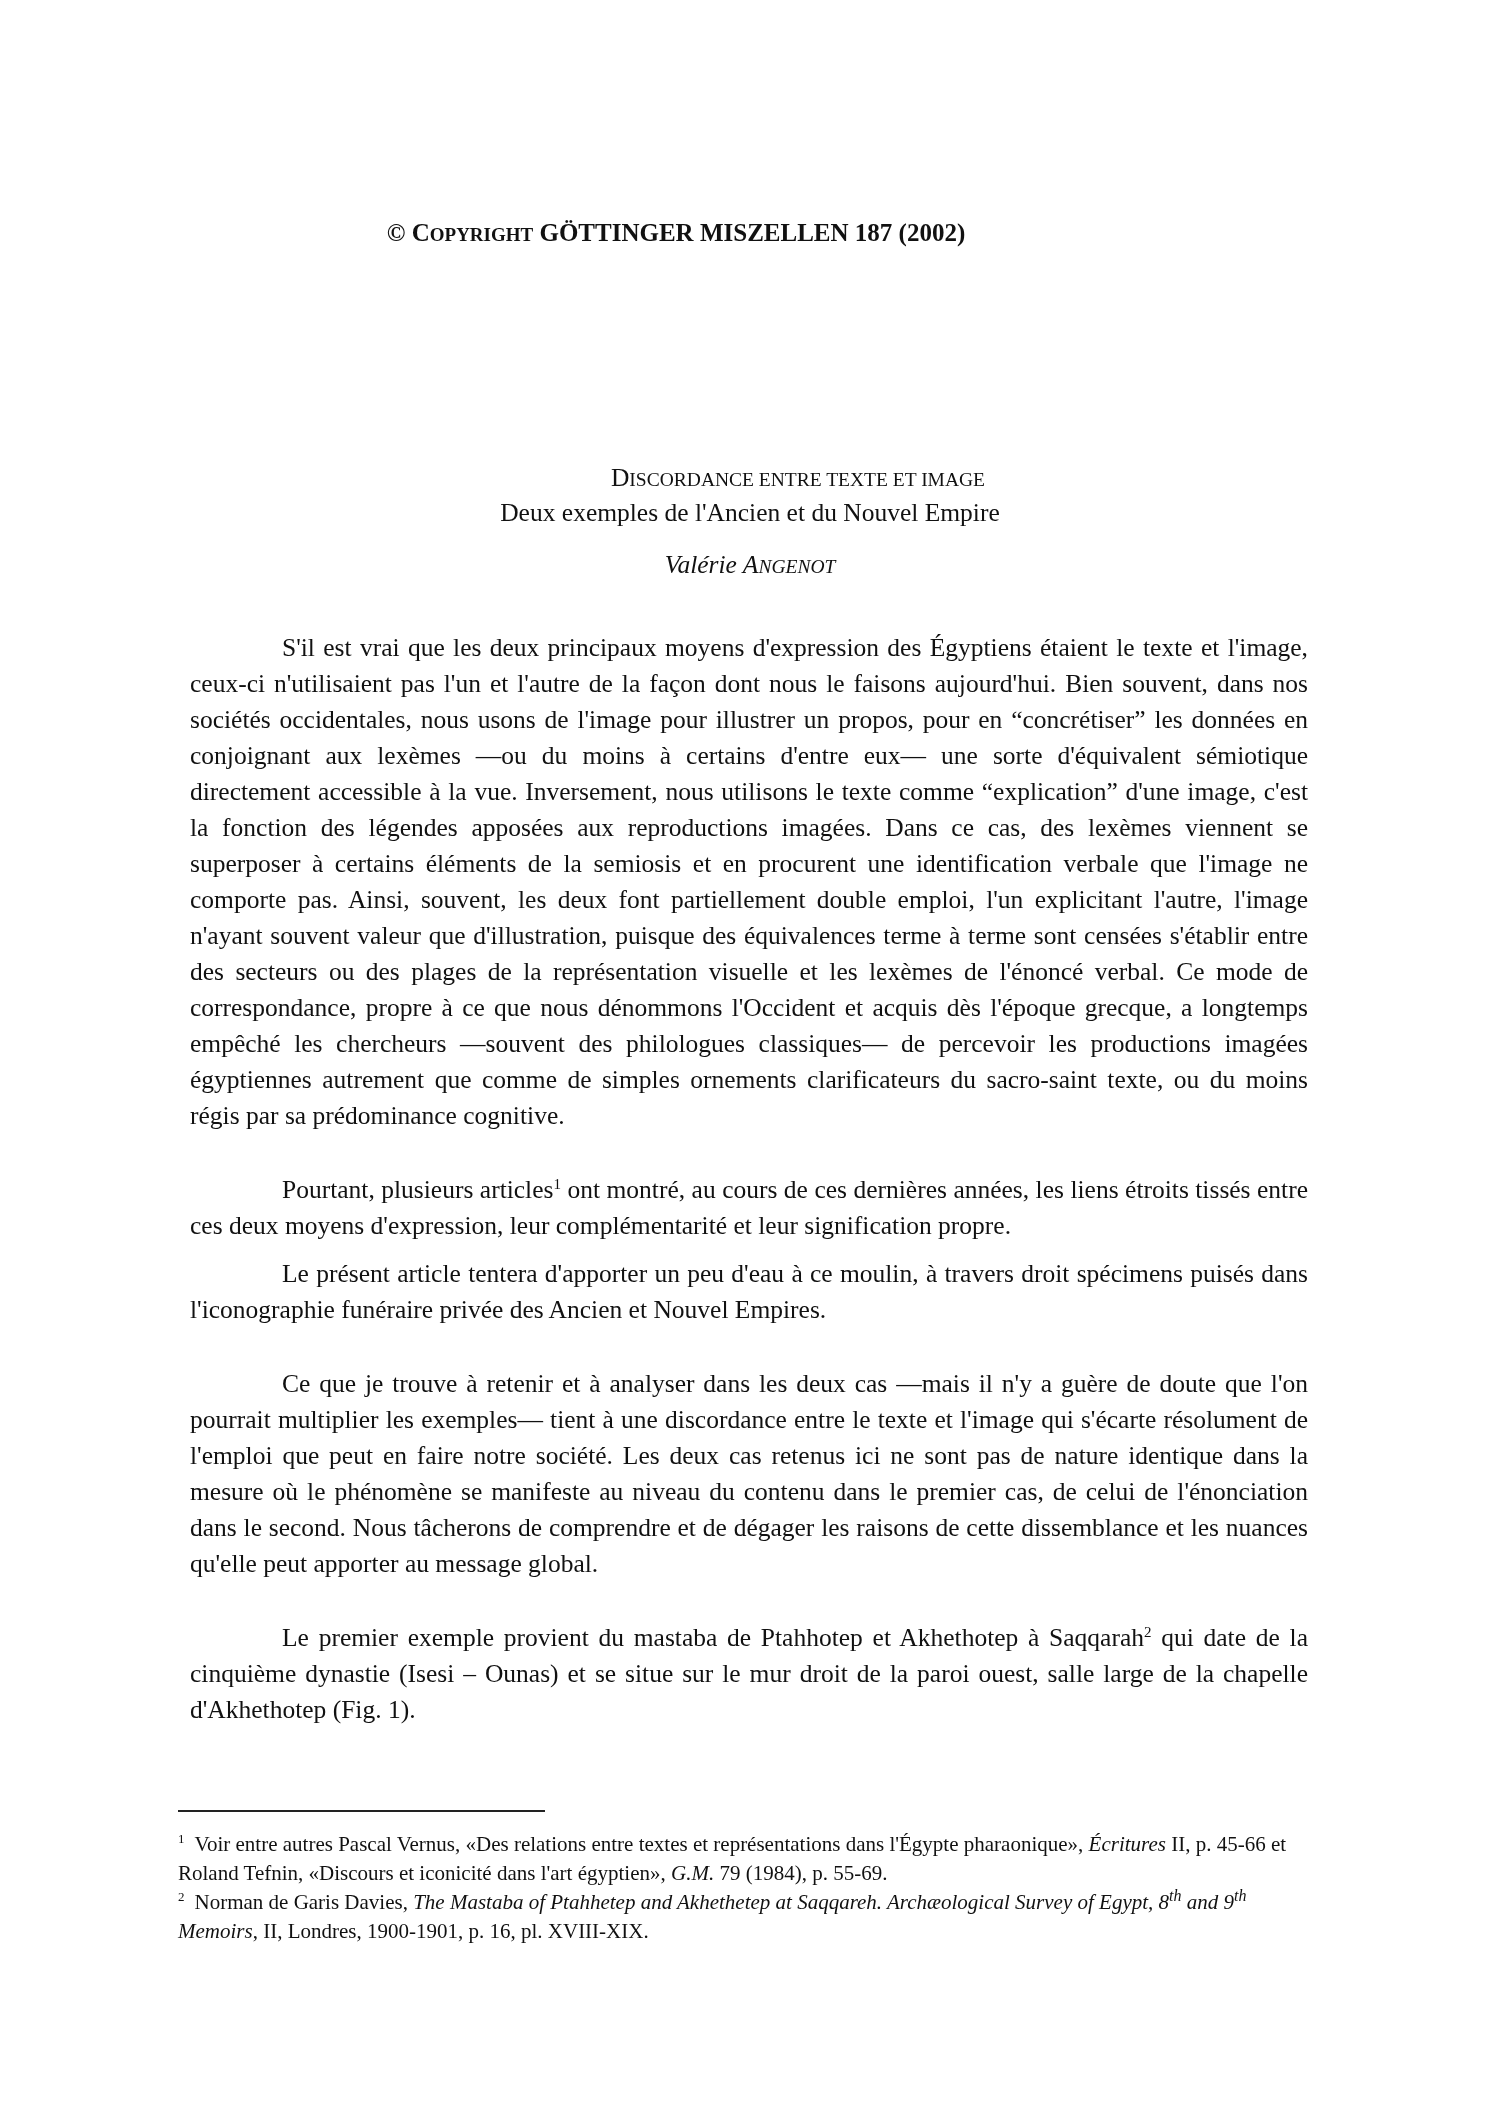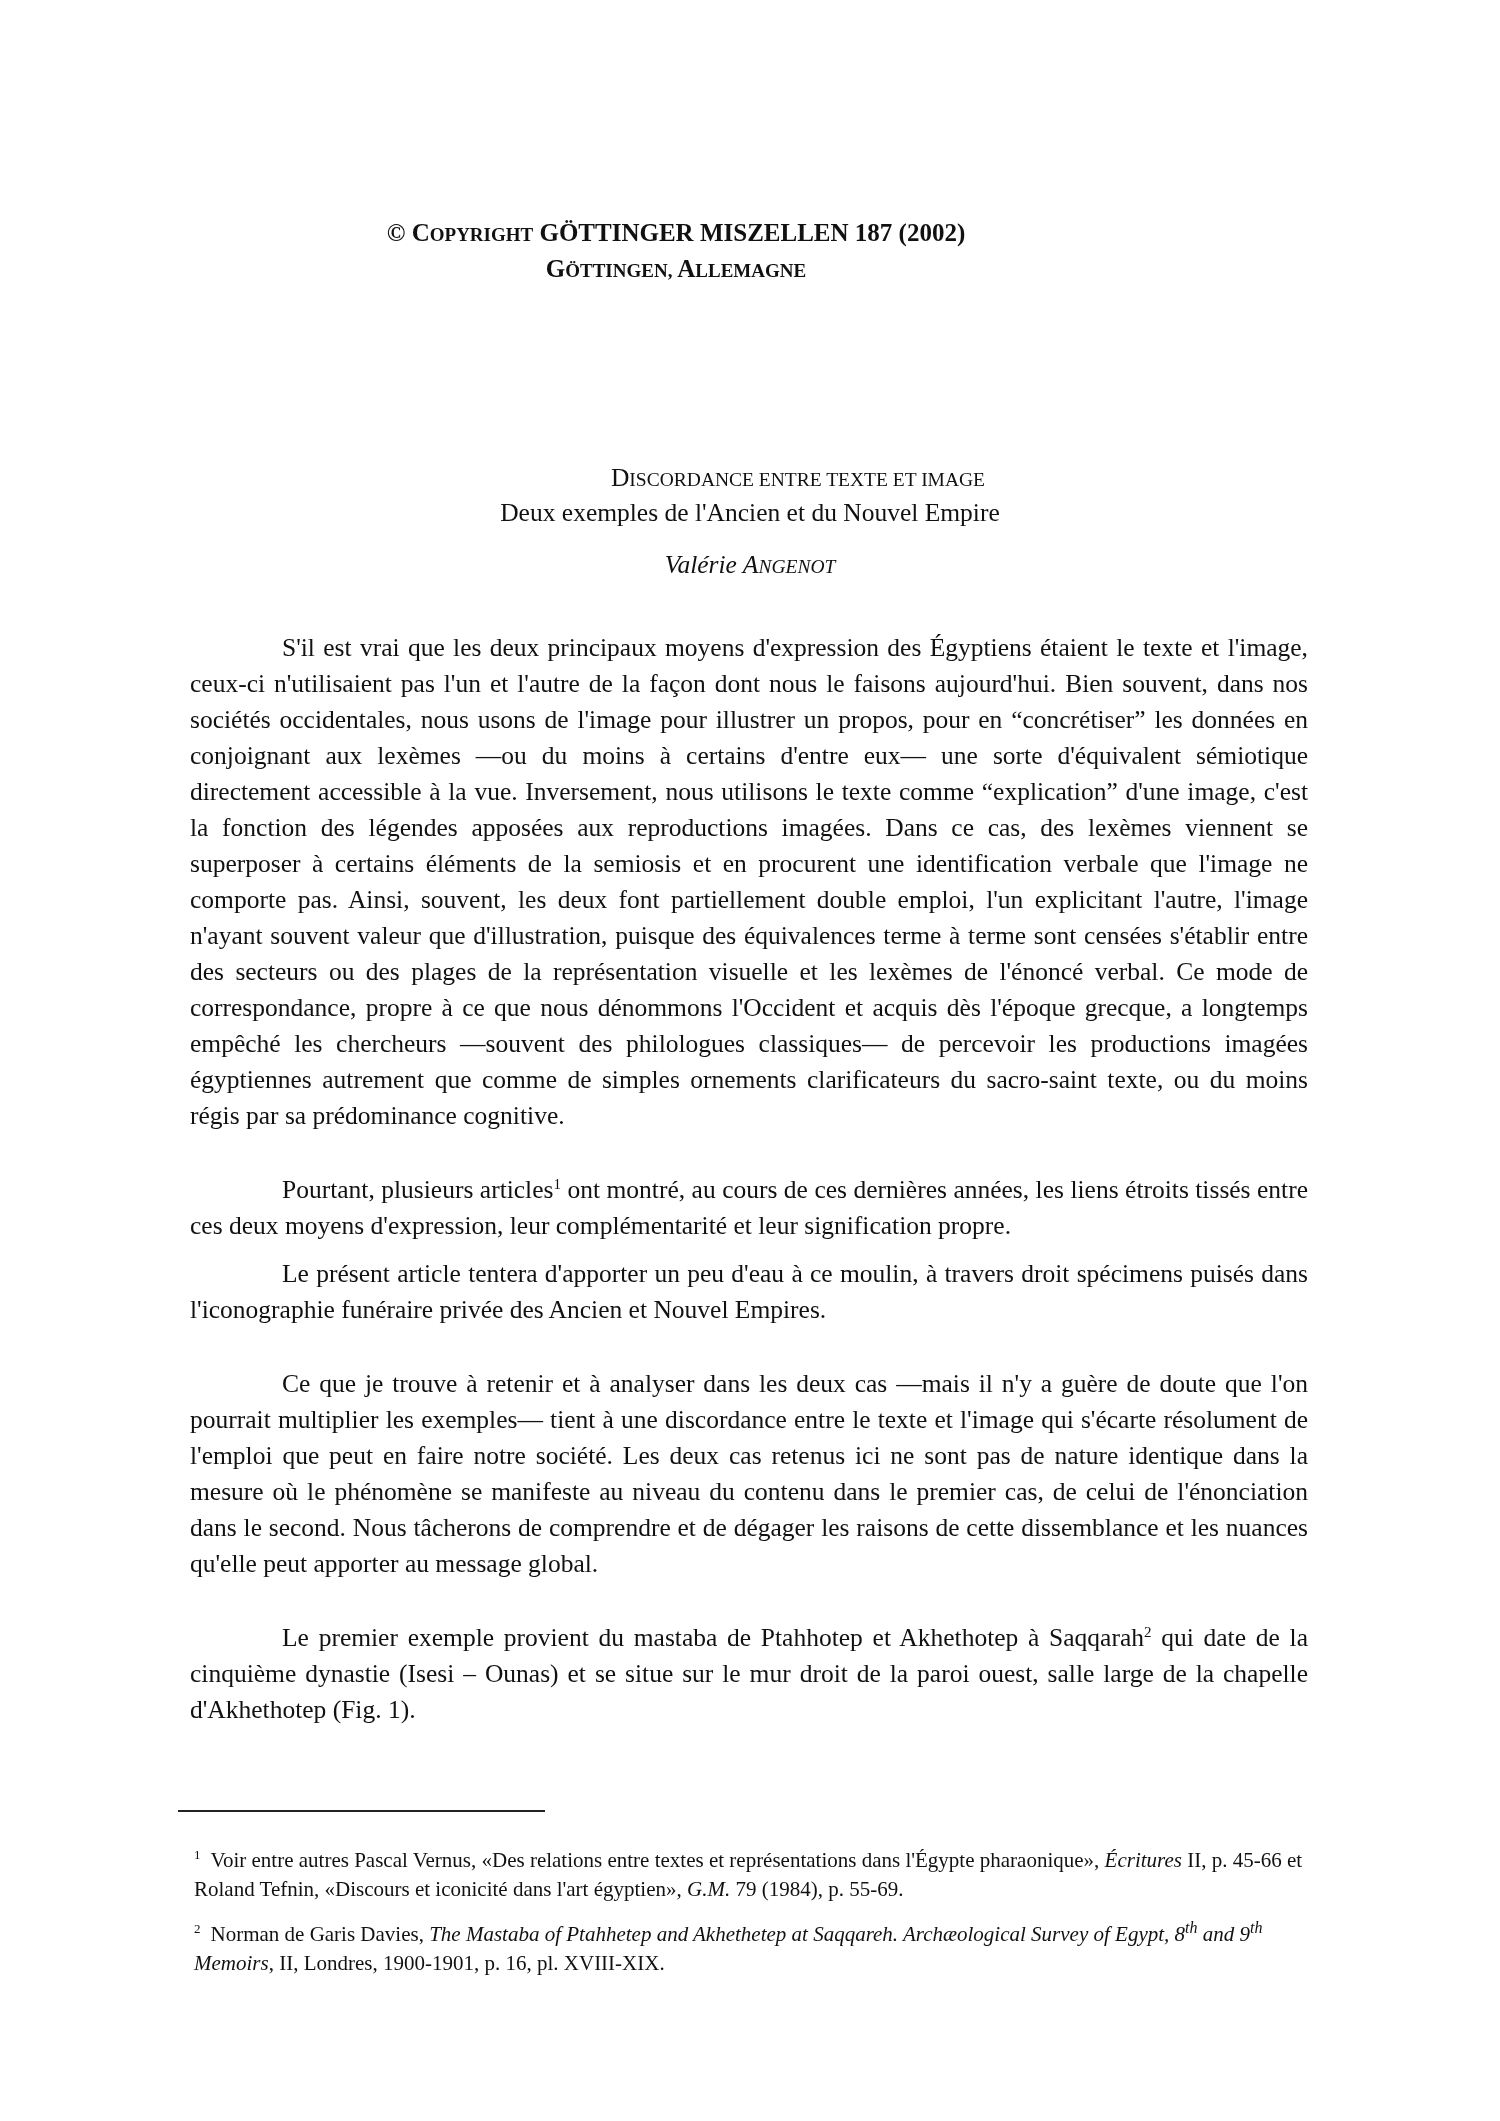--- a/index.html
+++ b/index.html
@@ -28,38 +28,34 @@
   .gap { height: 14px; }
   sup { font-size: 15px; line-height: 0; vertical-align: 9px; }
   .fn-rule {
     position: absolute; left: 178px; top: 1810px; width: 367px; height: 0;
     border-top: 2px solid #222222;
   }
   .footnotes {
     position: absolute; left: 178px; top: 1830px; width: 1150px;
     font-size: 21px; line-height: 29px;
   }
-  .footnotes p { margin: 16px; }
+  .footnotes p { margin: 0; }
   .fn-num { font-size: 13px; vertical-align: 8px; line-height: 0; margin-right: 10px; }
   .fn-sup { font-size: 16px; vertical-align: 8px; line-height: 0; }
   i { font-style: italic; }
 </style>
 </head>
 <body>
 
 <div class="page">
 
   <div class="hdr" style="top:218px;">
     <span>©</span>
     <span><span>C</span><span class="sc-small">OPYRIGHT</span></span>
     <span>GÖTTINGER MISZELLEN 187 (2002)</span>
-  </div>
-  <div class="hdr" style="top:254px;">
-    <span>G</span><span class="sc-small">ÖTTINGEN,</span>
-    <span>A</span><span class="sc-small">LLEMAGNE</span>
   </div>
 
   <div class="center-line sc-title" style="top:462px;margin-left:48px;">
     <span class="big">D</span><span class="small">ISCORDANCE ENTRE TEXTE ET IMAGE</span>
   </div>
   <div class="center-line" style="top:497px;">Deux exemples de l'Ancien et du Nouvel Empire</div>
   <div class="center-line sc-title" style="top:549px;font-style:italic;">
     <span class="big">Valérie </span><span class="big">A</span><span class="small">NGENOT</span>
   </div>
 

